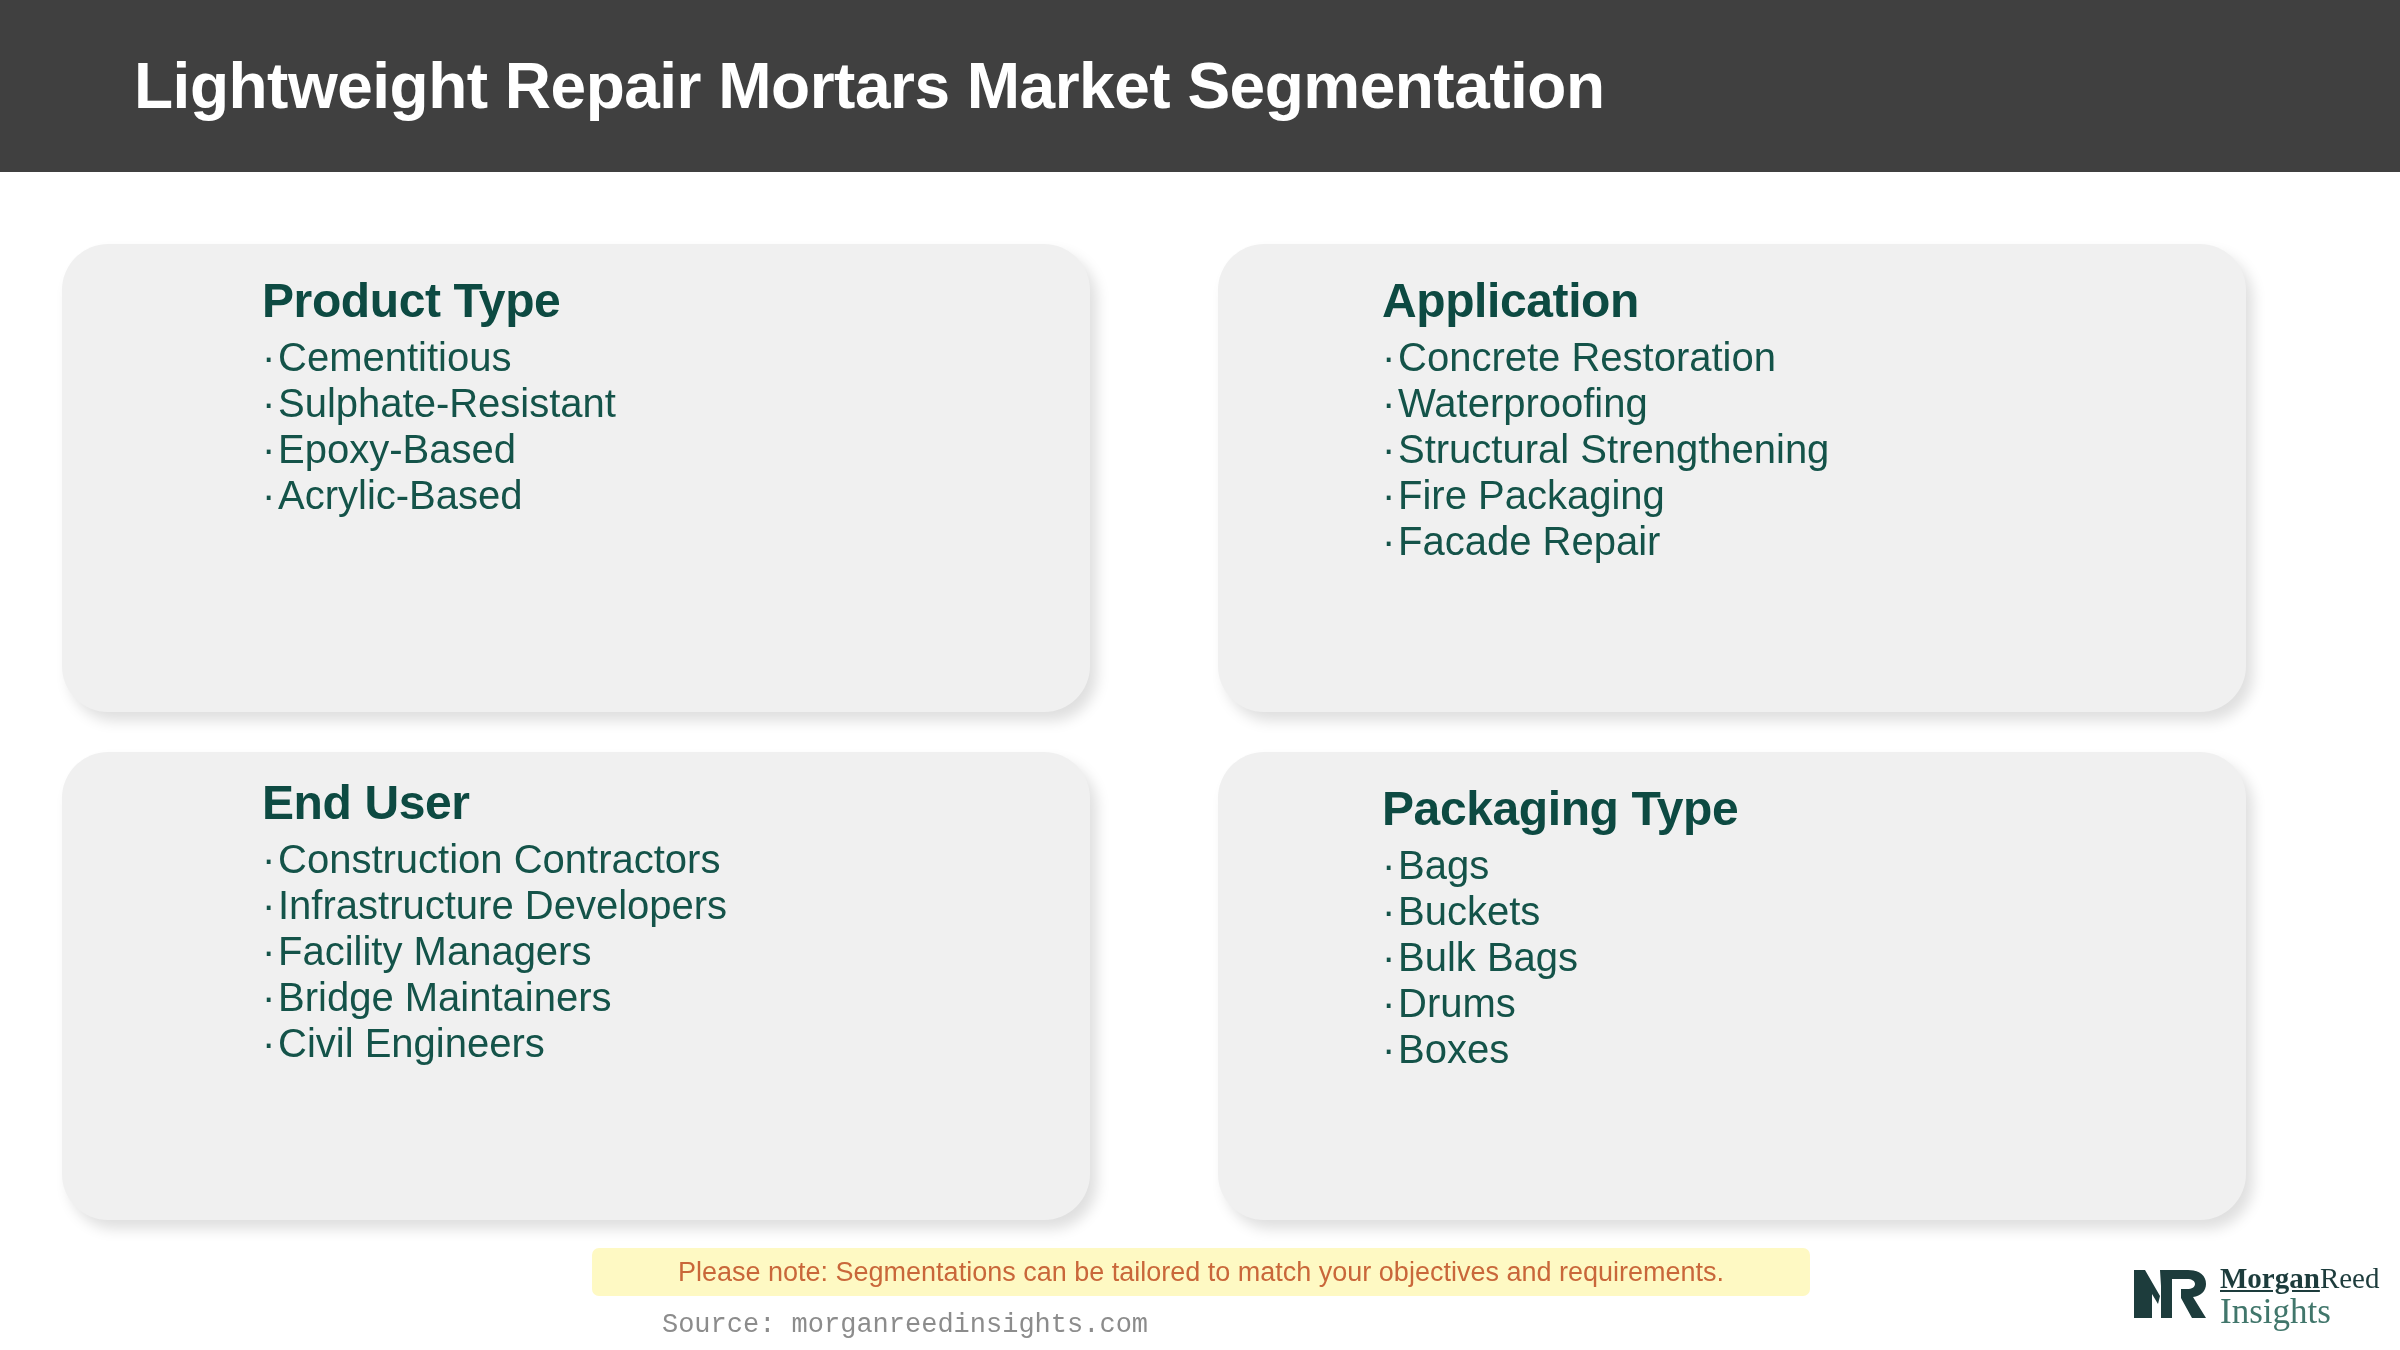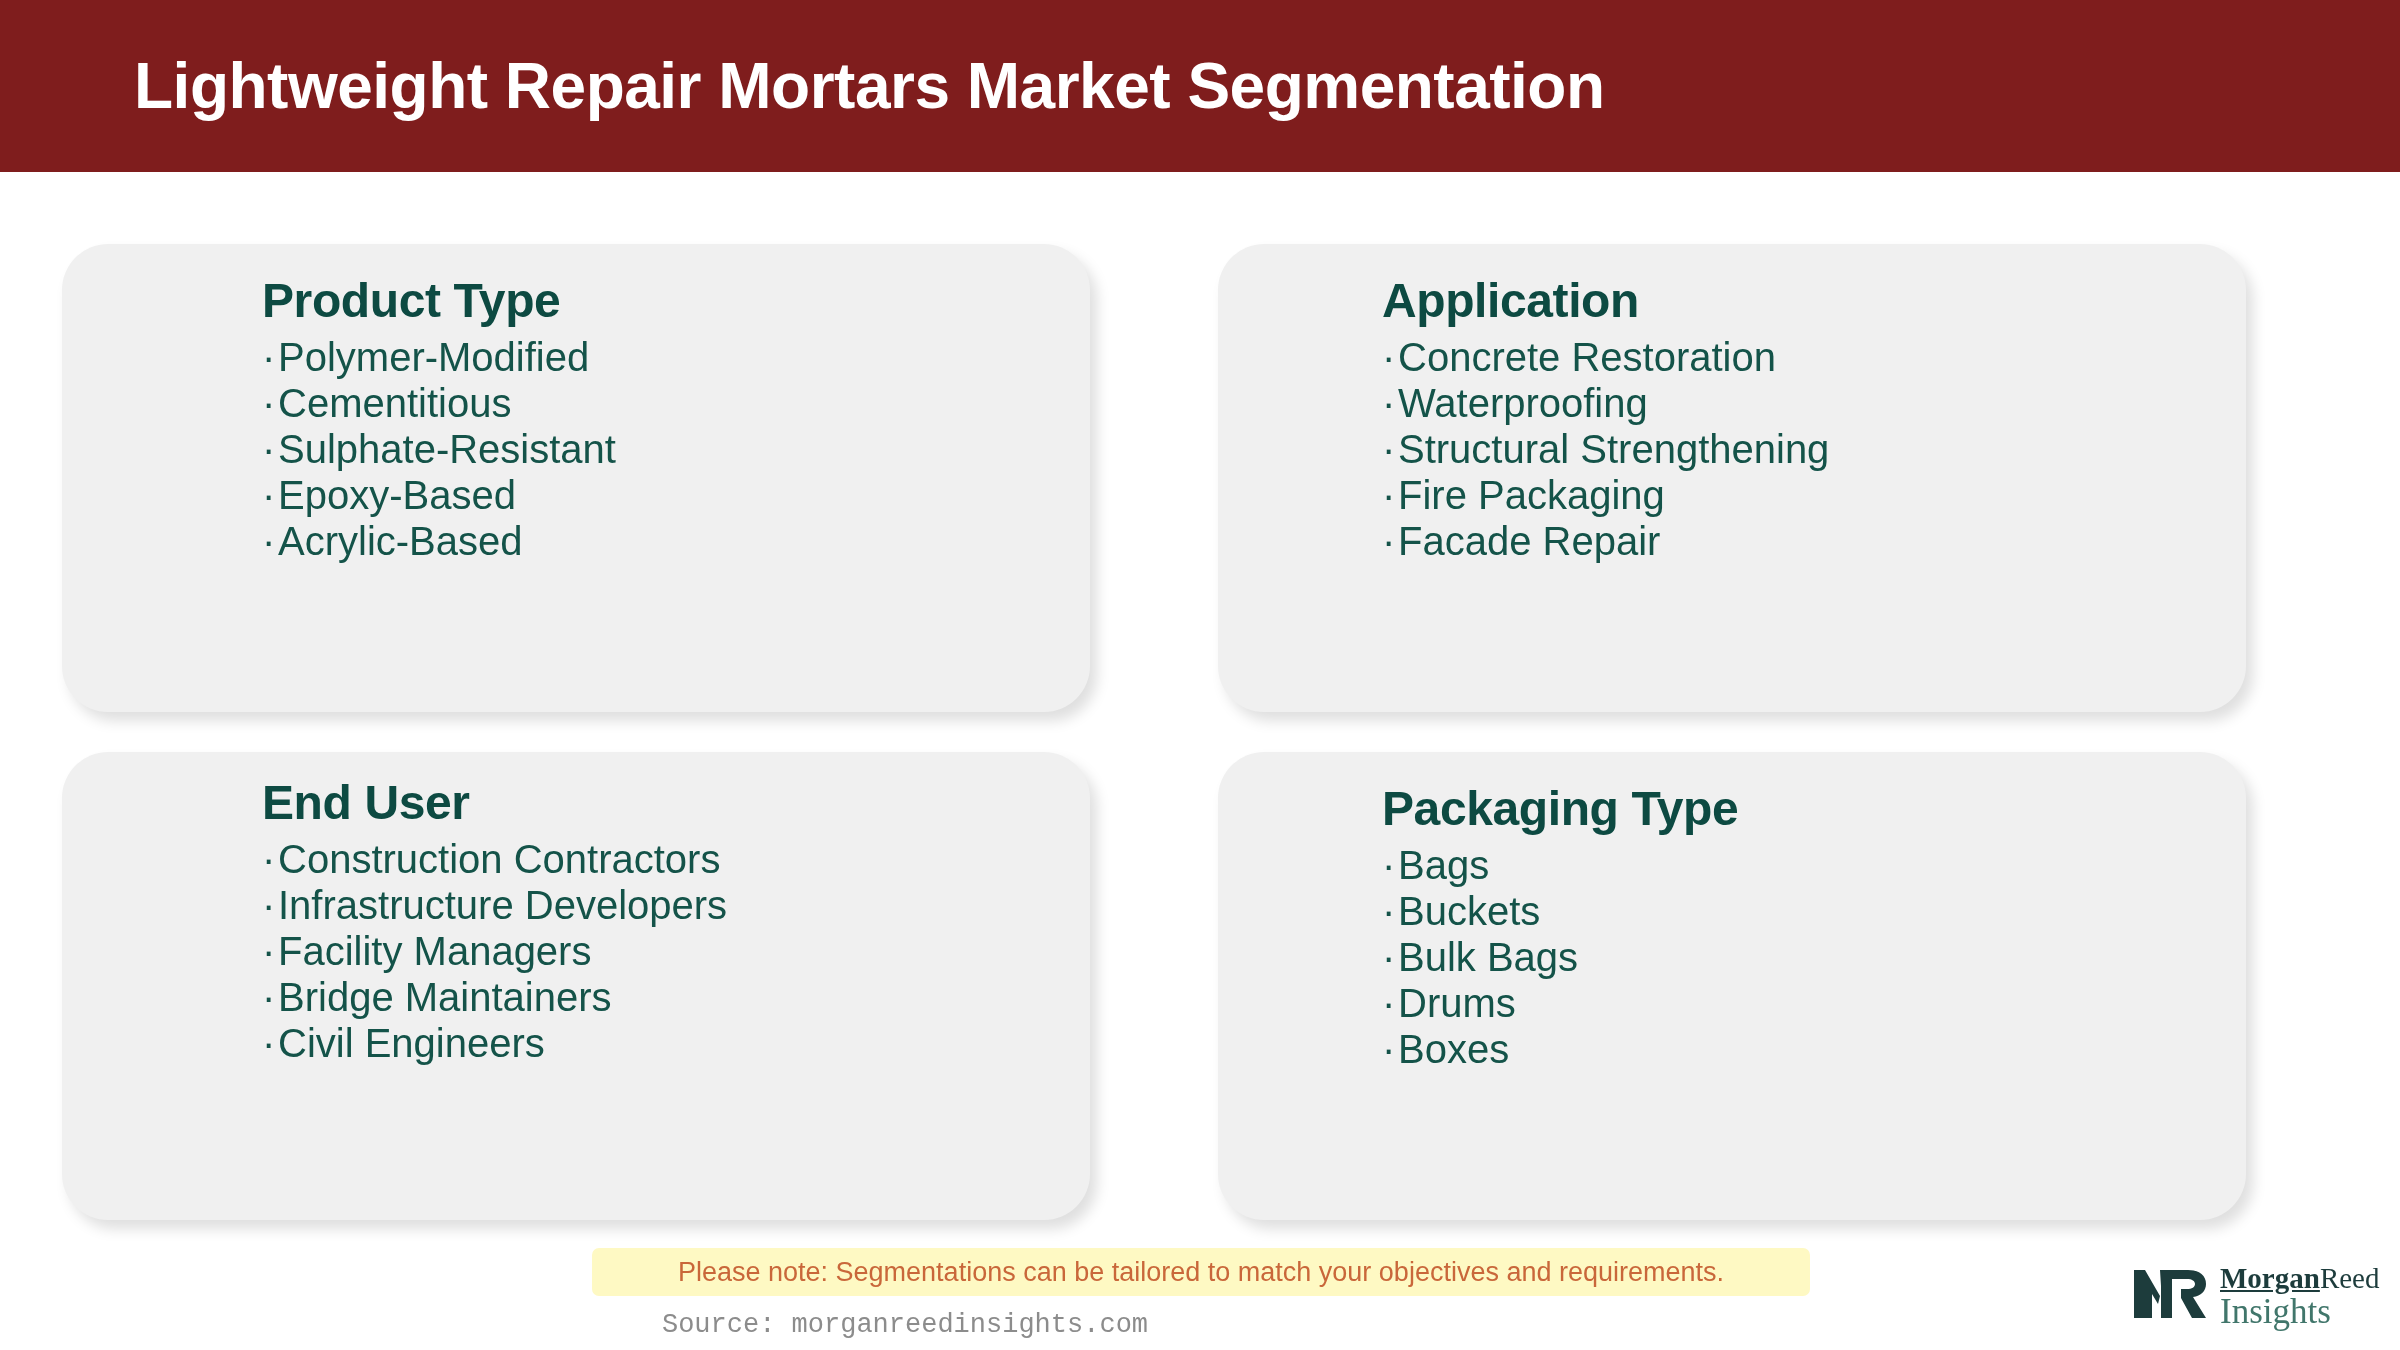--- a/index.html
+++ b/index.html
@@ -15,21 +15,21 @@
     position: relative;
   }
 
   
   .header-bar {
     position: absolute;
     left: 0;
     top: 0;
     width: 2400px;
     height: 172px;
-    background: #7f1d1d;
+    background: #404040;
     box-sizing: border-box;
   }
   .header-title {
     position: absolute;
     left: 134px;
     top: 38px;
     font-size: 64px;
     font-weight: bold;
     color: #ffffff;
     letter-spacing: -0.5px;
@@ -176,21 +176,20 @@
 <div class="header-bar">
   <div class="header-title">Lightweight Repair Mortars Market Segmentation</div>
 </div>
 
 <div class="cards-area">
 
   <div class="card card-0">
     <div class="card-inner">
       <div class="card-heading">Product Type</div>
       <ul class="card-list">
-        <li><span class="bullet-dot">·</span><span>Polymer-Modified</span></li>
         <li><span class="bullet-dot">·</span><span>Cementitious</span></li>
         <li><span class="bullet-dot">·</span><span>Sulphate-Resistant</span></li>
         <li><span class="bullet-dot">·</span><span>Epoxy-Based</span></li>
         <li><span class="bullet-dot">·</span><span>Acrylic-Based</span></li>
       </ul>
     </div>
   </div>
 
   <div class="card card-1">
     <div class="card-inner">

